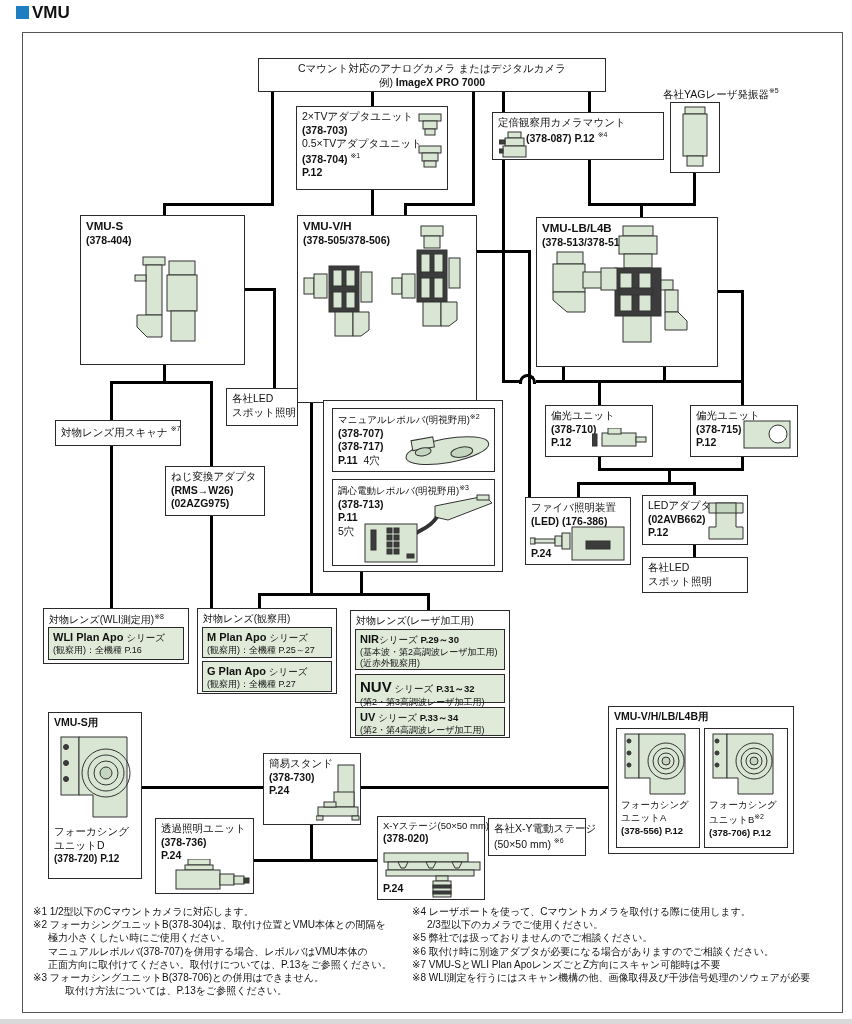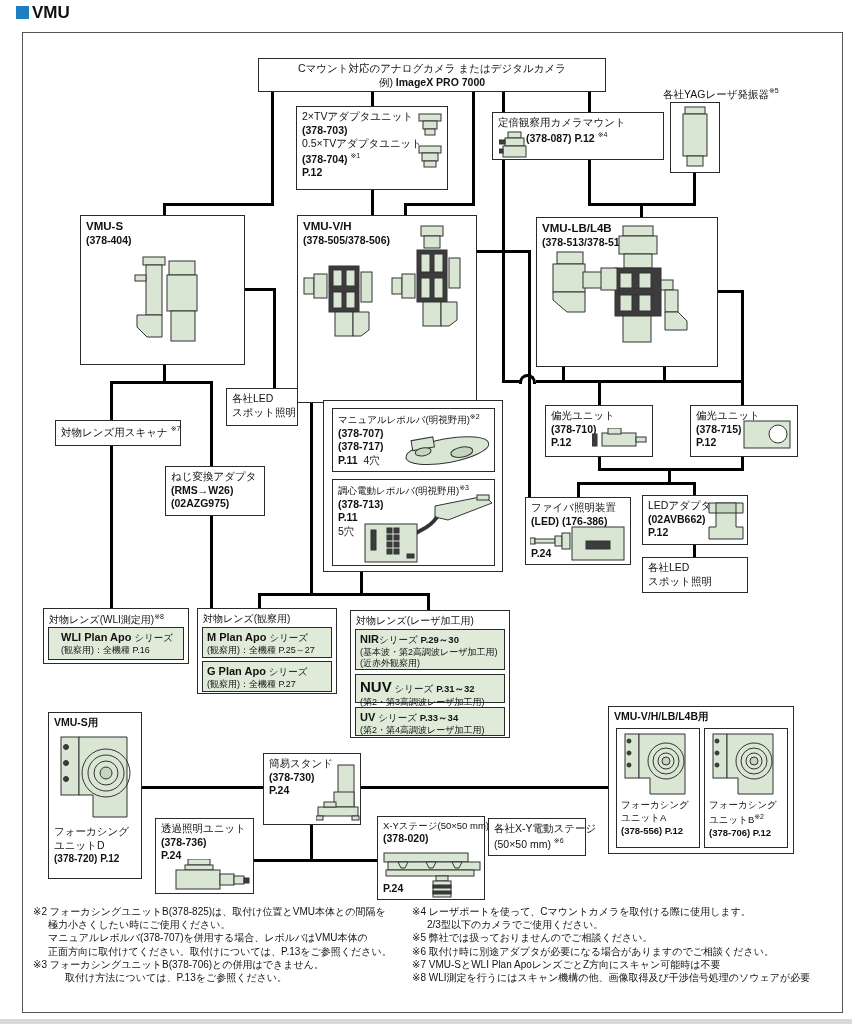--- a/index.html
+++ b/index.html
@@ -323,21 +323,21 @@
       </span>
   </div>
 
   <div class="box" style="left:642px;top:557px;width:106px;height:36px">
     <div class="nw">各社LED</div>
     <div class="nw">スポット照明</div>
   </div>
 
   <div class="box" style="left:43px;top:608px;width:146px;height:56px">
     <div class="nw" style="font-size:10px"><span>対物レンズ(WLI測定用)</span><span class="sup">※8</span></div>
-    <div class="green" style="position:absolute;left:4px;top:18px;width:136px;height:33px;padding:2px 12px;box-sizing:border-box">
+    <div class="green" style="position:absolute;left:4px;top:18px;width:136px;height:33px;padding:2px 4px;box-sizing:border-box">
       <div class="nw"><span class="cd" style="font-size:11px">WLI Plan Apo</span> <span class="s95">シリーズ</span></div>
       <div class="small nw">(観察用)：全機種 P.16</div>
     </div>
   </div>
 
   <div class="box" style="left:197px;top:608px;width:140px;height:86px">
     <div class="nw" style="font-size:10px">対物レンズ(観察用)</div>
     <div class="green" style="position:absolute;left:4px;top:18px;width:130px;height:31px;padding:2px 4px;box-sizing:border-box">
       <div class="nw"><span class="cd" style="font-size:11px">M Plan Apo</span> <span class="s95">シリーズ</span></div>
       <div class="small nw">(観察用)：全機種 P.25～27</div>
@@ -482,21 +482,22 @@
         </span>
       <div style="position:absolute;left:4px;top:70px;font-size:9.5px;line-height:1.35">
         <div class="nw">フォーカシング</div>
         <div class="nw"><span>ユニットB</span><span class="sup">※2</span></div>
         <div class="cd nw">(378-706) P.12</div>
       </div>
     </div>
   </div>
 
   <div class="fn" style="left:33px;top:905px;width:380px">
-    <div>※2 フォーカシングユニットB(378-825)は、取付け位置とVMU本体との間隔を</div>
+    <div>※1 1/2型以下のCマウントカメラに対応します。</div>
+    <div>※2 フォーカシングユニットB(378-304)は、取付け位置とVMU本体との間隔を</div>
     <div class="ind">極力小さくしたい時にご使用ください。</div>
     <div class="ind">マニュアルレボルバ(378-707)を併用する場合、レボルバはVMU本体の</div>
     <div class="ind">正面方向に取付けてください。取付けについては、P.13をご参照ください。</div>
     <div>※3 フォーカシングユニットB(378-706)との併用はできません。</div>
     <div class="ind2">取付け方法については、P.13をご参照ください。</div>
   </div>
   <div class="fn" style="left:412px;top:905px;width:428px">
     <div>※4 レーザポートを使って、Cマウントカメラを取付ける際に使用します。</div>
     <div class="ind">2/3型以下のカメラでご使用ください。</div>
     <div>※5 弊社では扱っておりませんのでご相談ください。</div>

